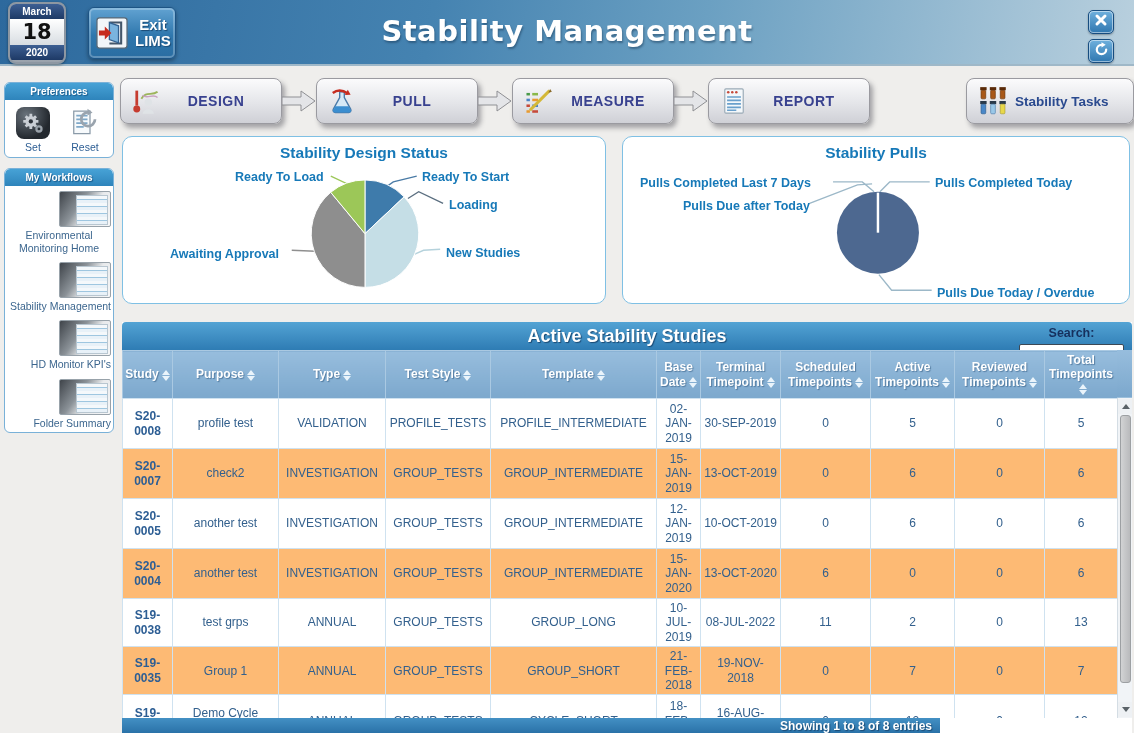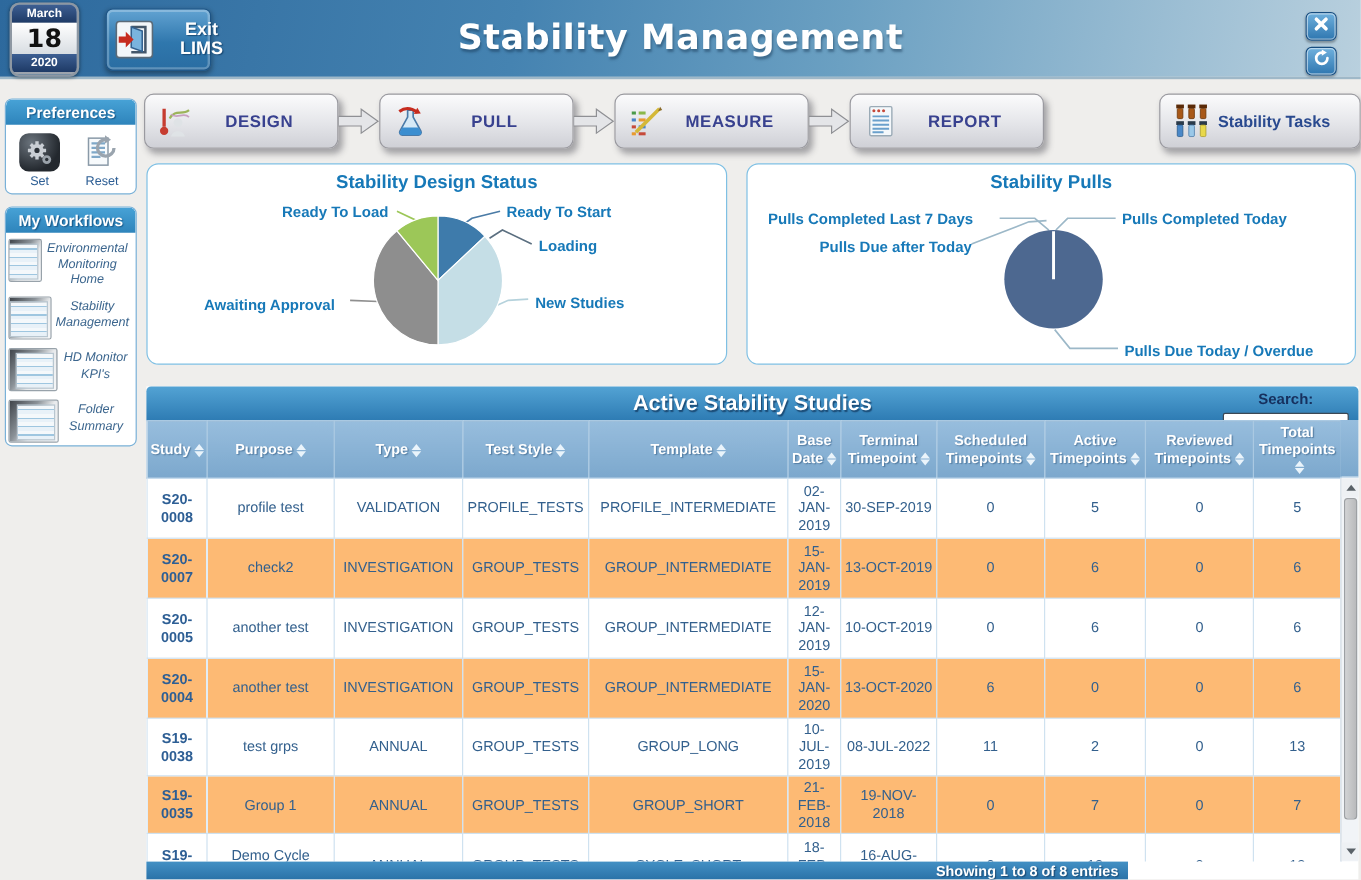--- a/index.html
+++ b/index.html
@@ -11,42 +11,42 @@
     background:linear-gradient(100deg,#2d699d 0%,#4583b1 38%,#6ba0c2 62%,#b9d0de 100%);
     border-bottom:2px solid #9fb8c8; }
   .calendar { position:absolute; left:8px; top:2px; width:58px; height:62px;
     background:linear-gradient(#cfd4da,#9aa2ac); border:2px solid #8d97a2; border-radius:8px;
     overflow:hidden; text-align:center; box-shadow:0 1px 3px rgba(0,0,0,.4); }
   .cal-month { background:linear-gradient(#3d5f93,#1e3a66); color:#fff; font-size:10px; font-weight:bold; padding:2px 0; }
   .cal-day { background:linear-gradient(#ffffff,#d8dde2); color:#111; font-size:21px; font-weight:bold; line-height:26px; font-family:"DejaVu Sans",sans-serif; }
   .cal-year { background:linear-gradient(#3d5f93,#1e3a66); color:#fff; font-size:10px; font-weight:bold; padding:2px 0; }
   .exit-btn { position:absolute; left:88px; top:7px; width:88px; height:52px; cursor:pointer;
     background:linear-gradient(#62a3d2,#2f77ad 55%,#2a6da2); border:1px solid #1d5485; outline:2px solid rgba(255,255,255,.25); outline-offset:-3px;
-    border-radius:6px; display:flex; align-items:center; gap:21px; padding:4px 6px; box-shadow:0 2px 4px rgba(0,0,0,.35); }
+    border-radius:6px; display:flex; align-items:center; gap:6px; padding:4px 6px; box-shadow:0 2px 4px rgba(0,0,0,.35); }
   .exit-icon { width:34px; height:34px; flex:0 0 auto; }
   .exit-label { color:#fff; font-weight:bold; font-size:15px; line-height:1.1; text-align:center; white-space:pre-line; text-shadow:1px 1px 1px #1a4a74; }
   .page-title { position:absolute; left:0; right:0; top:14px; text-align:center; color:#fff;
     font-family:"DejaVu Sans",sans-serif; font-size:29px; font-weight:bold; letter-spacing:.5px;
     text-shadow:1px 2px 2px rgba(20,50,80,.45); }
   .win-btns { position:absolute; right:20px; top:10px; display:flex; flex-direction:column; gap:5px; }
   .win-btn { width:26px; height:24px; border-radius:5px; cursor:pointer;
     background:linear-gradient(#6fb0dd,#2f77b0); border:1px solid #174d80; outline:1px solid rgba(255,255,255,.5); outline-offset:-2px;
     display:flex; align-items:center; justify-content:center; box-shadow:0 1px 2px rgba(0,0,0,.3); }
 
   
   .sidebar { position:absolute; left:4px; top:82px; width:110px; }
   .side-panel { background:#fff; border:1px solid #79b1d8; border-radius:6px; margin-bottom:10px; overflow:hidden; }
-  .panel-head { background:linear-gradient(#47a2d6,#2e84bb); color:#fff; font-size:13px; font-weight:bold;
+  .panel-head { background:linear-gradient(#47a2d6,#2e84bb); color:#fff; font-size:10px; font-weight:bold;
     text-align:center; padding:3px 0; border-radius:5px 5px 0 0; text-shadow:1px 1px 1px #1a5a8a; }
   .pref-row { display:flex; justify-content:space-around; padding:6px 2px 4px; }
   .pref-item { display:flex; flex-direction:column; align-items:center; cursor:pointer; }
   .pref-ic { width:36px; height:34px; display:flex; align-items:center; justify-content:center; }
   .set-chip { width:34px; height:32px; border-radius:8px; background:radial-gradient(circle at 30% 25%,#6a737c,#23282e 70%); display:flex; align-items:center; justify-content:center; }
   .pref-label { font-size:10.5px; color:#2d5e94; margin-top:1px; }
-  .wf-item { display:flex; flex-direction:row; align-items:flex-start; padding:5px 2px 2px; cursor:pointer;font-style:italic; }
+  .wf-item { display:flex; flex-direction:column; align-items:flex-end; padding:5px 2px 2px; cursor:pointer; }
   .wf-thumb { width:52px; height:36px; border:1px solid #98a2aa; border-radius:2px;
     background:linear-gradient(125deg,#3f444a 0%,#8b9298 38%,#e8eaec 60%,#f6f7f8 100%); position:relative; overflow:hidden; }
   .wf-thumb::after { content:""; position:absolute; right:2px; top:3px; width:30px; height:28px; background:
     repeating-linear-gradient(#f4f8fb 0 3px,#9ec6e0 3px 4px,#e8f1f8 4px 7px); border:1px solid #b8c6d0; }
   .wf-label { font-size:10.5px; color:#3c668e; text-align:center; line-height:1.25; margin-top:2px; }
 
   
   .flow-bar { position:absolute; left:120px; top:72px; width:1014px; height:58px; display:flex; align-items:center; }
   .step-btn { height:46px; width:162px; border-radius:8px; cursor:pointer;
     background:linear-gradient(#fbfbfc,#e4e5e9 55%,#cfd0d6); border:1px solid #9a9aa0;

